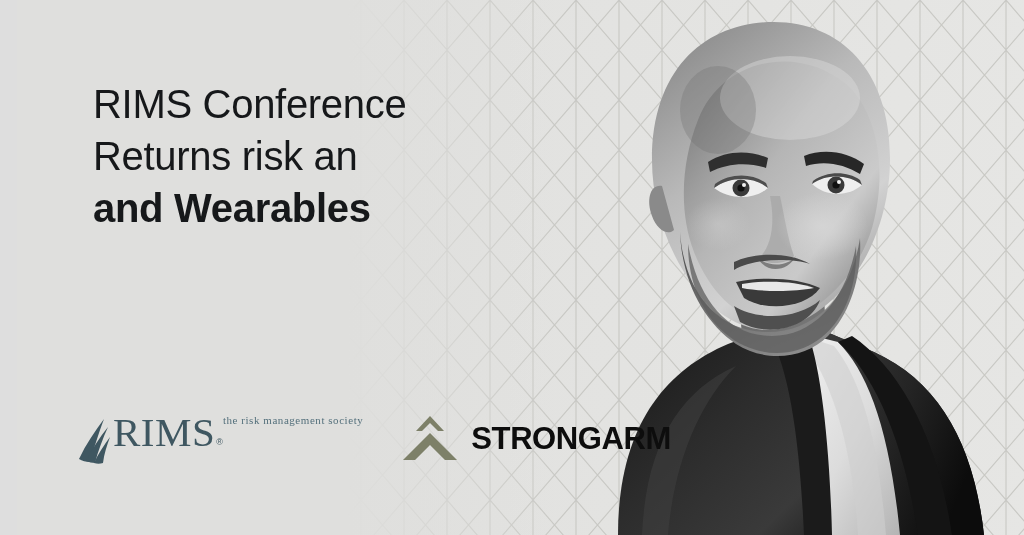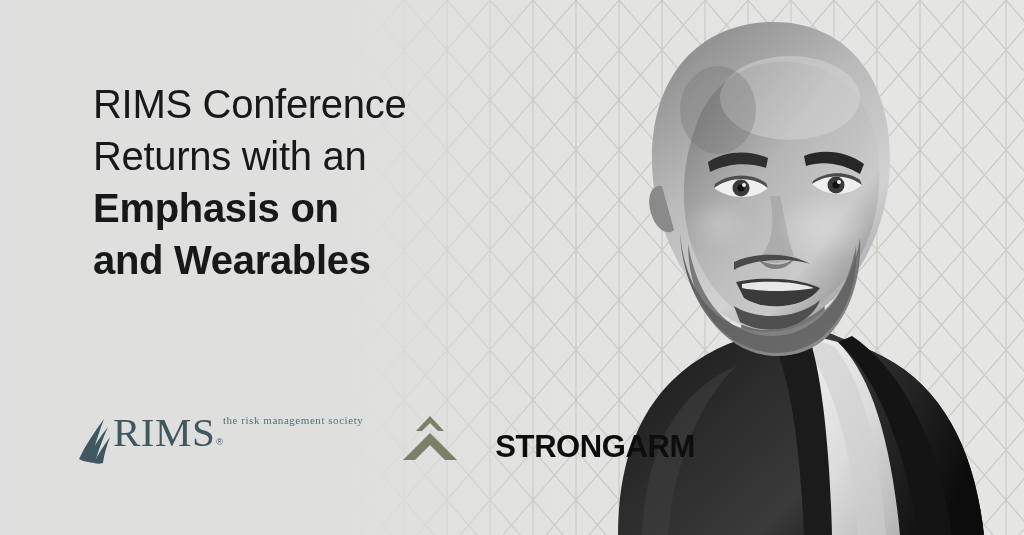--- a/index.html
+++ b/index.html
@@ -61,21 +61,21 @@
     letter-spacing:0.5px;font-weight:400;
   }
   .rims-reg{font-size:9px;color:#3f5761;line-height:9px;margin-top:26px;margin-left:1px;}
   .rims-tagline{
     font-family:"Liberation Serif", serif;
     font-size:11px;line-height:10px;color:#54707c;
     letter-spacing:0.55px;margin-top:3px;white-space:nowrap;
   }
 
   
-  .sa-logo{display:flex;align-items:flex-end;margin-left:40px;gap:24px;}
+  .sa-logo{display:flex;align-items:center;margin-left:40px;}
   .sa-mark{width:54px;height:48px;display:block;}
   .sa-word{
     font-size:31px;font-weight:700;color:#0d0d0d;
     letter-spacing:-0.4px;margin-left:14px;line-height:31px;
   }
 
   
   .portrait{
     position:absolute;left:505px;top:0;width:519px;height:535px;
     overflow:hidden;
@@ -224,22 +224,21 @@
       <ellipse cx="300" cy="226" rx="46" ry="34" fill="url(#cheekG)"></ellipse>
       <ellipse cx="196" cy="224" rx="32" ry="26" fill="url(#cheekG)" opacity="0.5"></ellipse>
 
       <ellipse cx="268" cy="98" rx="70" ry="42" fill="#dcdcdc" opacity="0.45"></ellipse>
       <ellipse cx="196" cy="110" rx="38" ry="44" fill="#6f6f6f" opacity="0.32"></ellipse>
     </svg>
   </div>
 
   <div class="headline">
     <span class="ln light">RIMS Conference</span>
-    <span class="ln light">Returns with an</span>
-    <span class="ln bold">Emphasis on</span>
+    <span class="ln light">Returns risk an</span>
     <span class="ln bold">and Wearables</span>
   </div>
 
   <div class="logo-row">
 
     <div class="rims-logo">
       <svg class="rims-swoosh" viewBox="0 0 34 46">
         <path d="M27,1 C18,13 9,26 2,41 C5,43 9,44 13,44 C17,30 22,14 27,1 Z" fill="#3f5761"></path>
         <path d="M31,9 C23,19 15,31 9,43 C12,44 15,45 18,45 C21,33 26,20 31,9 Z" fill="#3f5761"></path>
         <path d="M33,19 C27,27 21,36 17,45 C20,46 23,46 26,45 C27,36 30,27 33,19 Z" fill="#3f5761"></path>

